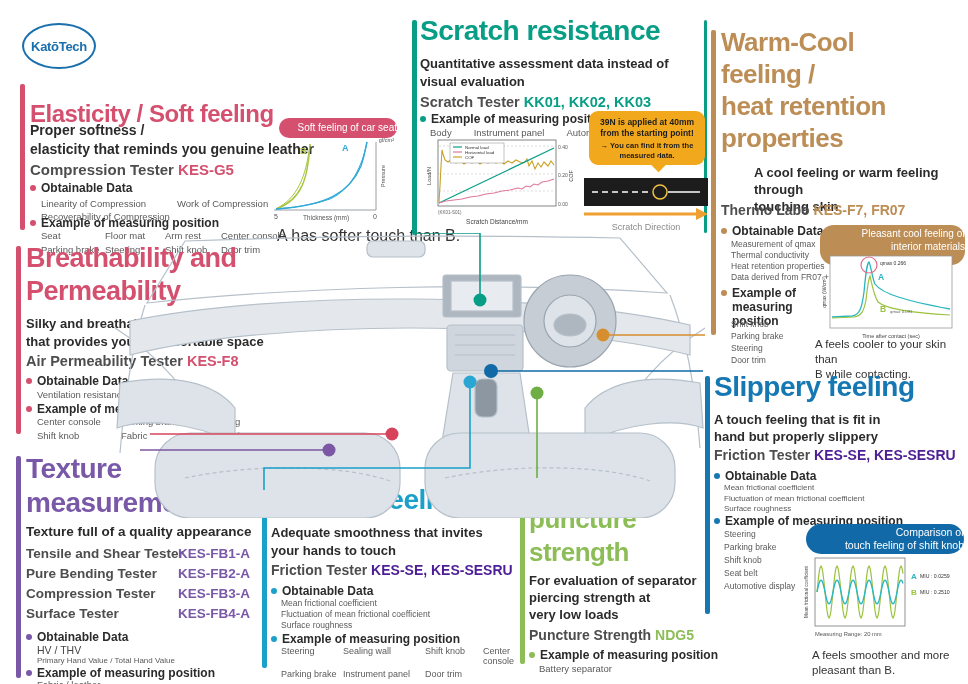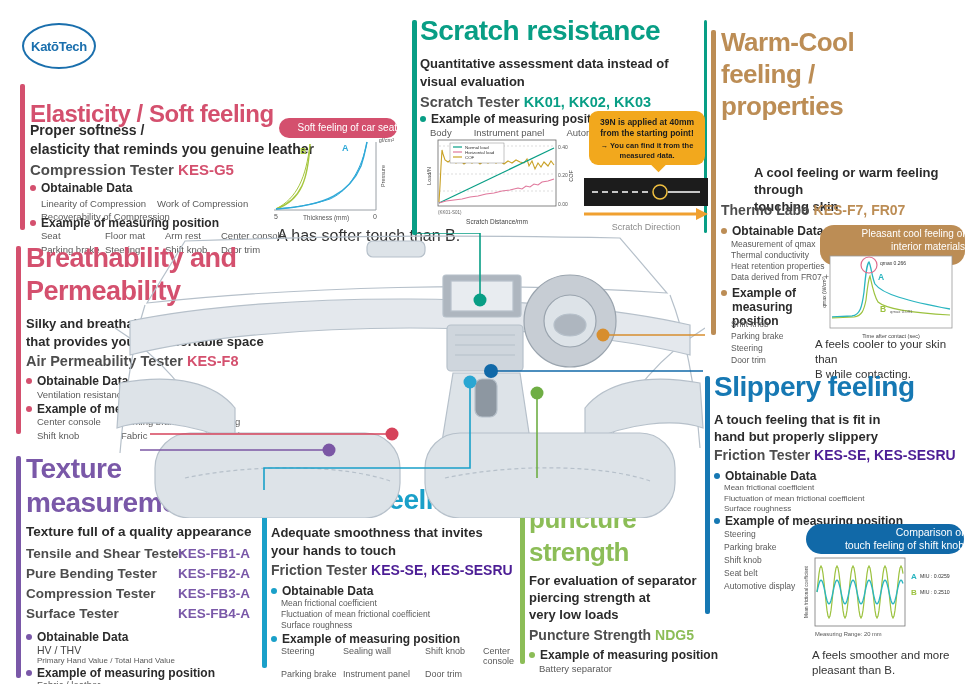--- a/index.html
+++ b/index.html
@@ -51,21 +51,21 @@
   </div>
   <div class="tester" style="left:30px;top:161px;font-size:15px;">
     <span>Compression Tester</span>
     <span class="model c-pink">KES-G5</span>
   </div>
   <div class="lblrow" style="left:30px;top:181px;">
     <span class="blt b-pink"></span>
     <span>Obtainable Data</span>
   </div>
   <div class="items" style="left:41px;top:197px;width:250px;font-size:9.5px;line-height:13px;">
-    <span style="display:inline-block;width:116px;">Linearity of Compression</span><span>Work of Compression</span>
+    <span style="display:inline-block;width:136px;">Linearity of Compression</span><span>Work of Compression</span>
     <div>Recoverability of Compression</div>
   </div>
   <div class="lblrow" style="left:30px;top:216px;">
     <span class="blt b-pink"></span>
     <span>Example of measuring position</span>
   </div>
   <div class="items grid" style="left:41px;top:230px;grid-template-columns:64px 60px 56px auto;row-gap:3px;font-size:9.5px;width:250px;">
     <span>Seat</span>
     <span>Floor mat</span>
     <span>Arm rest</span>
@@ -153,20 +153,21 @@
   <svg class="abs" style="left:584px;top:208px;" width="124" height="13" viewBox="0 0 124 13">
     <line x1="0" y1="6" x2="112" y2="6" stroke="#f0a030" stroke-width="3"></line>
     <polygon points="112,0 124,6 112,12" fill="#f0a030"></polygon>
   </svg>
   <div class="cap" style="left:584px;top:222px;width:124px;text-align:center;font-size:9px;color:#8a8a8a;">Scratch Direction</div>
 
   <div class="bar b-tan" style="left:711px;top:30px;height:305px;"></div>
   <div class="sec-title c-tan" style="left:721px;top:26px;font-size:26px;line-height:32px;">
     <div>Warm-Cool</div>
     <div>feeling /</div>
+    <div>heat retention</div>
     <div>properties</div>
   </div>
   <div class="sub" style="left:754px;top:164px;font-size:13px;line-height:17px;">
     <div>A cool feeling or warm feeling through</div>
     <div>touching skin</div>
   </div>
   <div class="tester" style="left:721px;top:202px;font-size:14px;">
     <span>Thermo Labo</span>
     <span class="model c-tan">KES-F7, FR07</span>
   </div>

